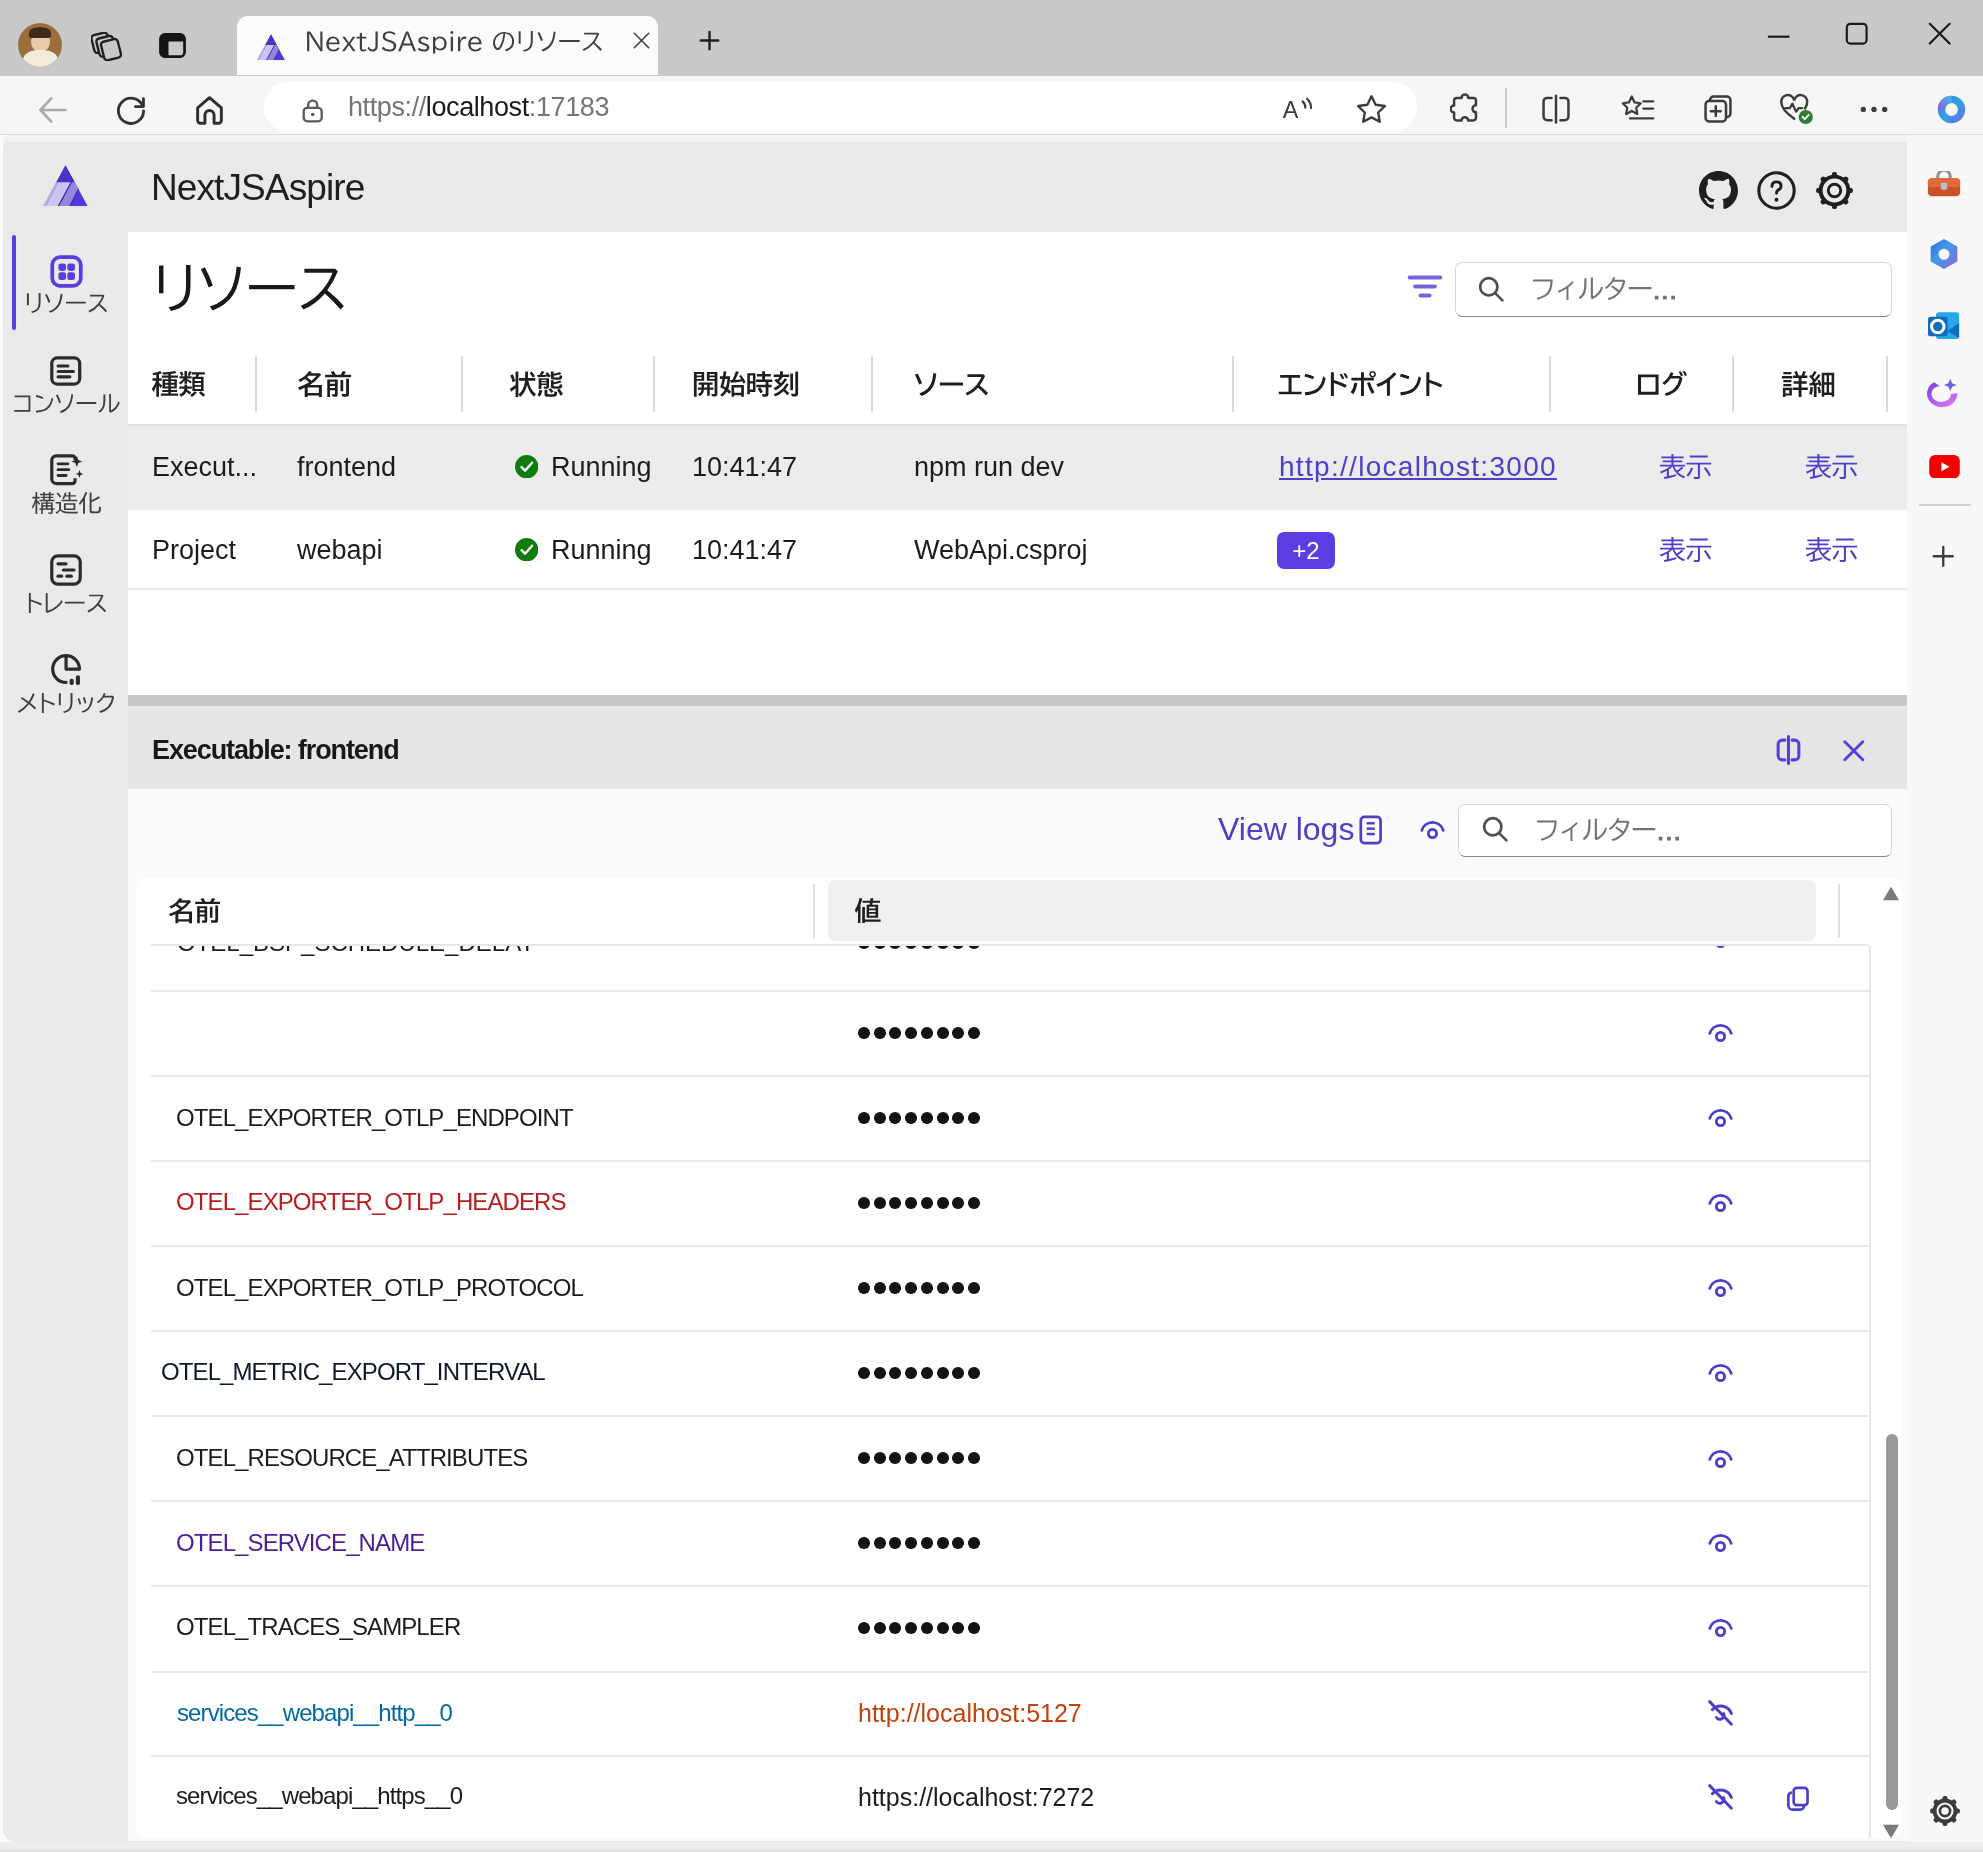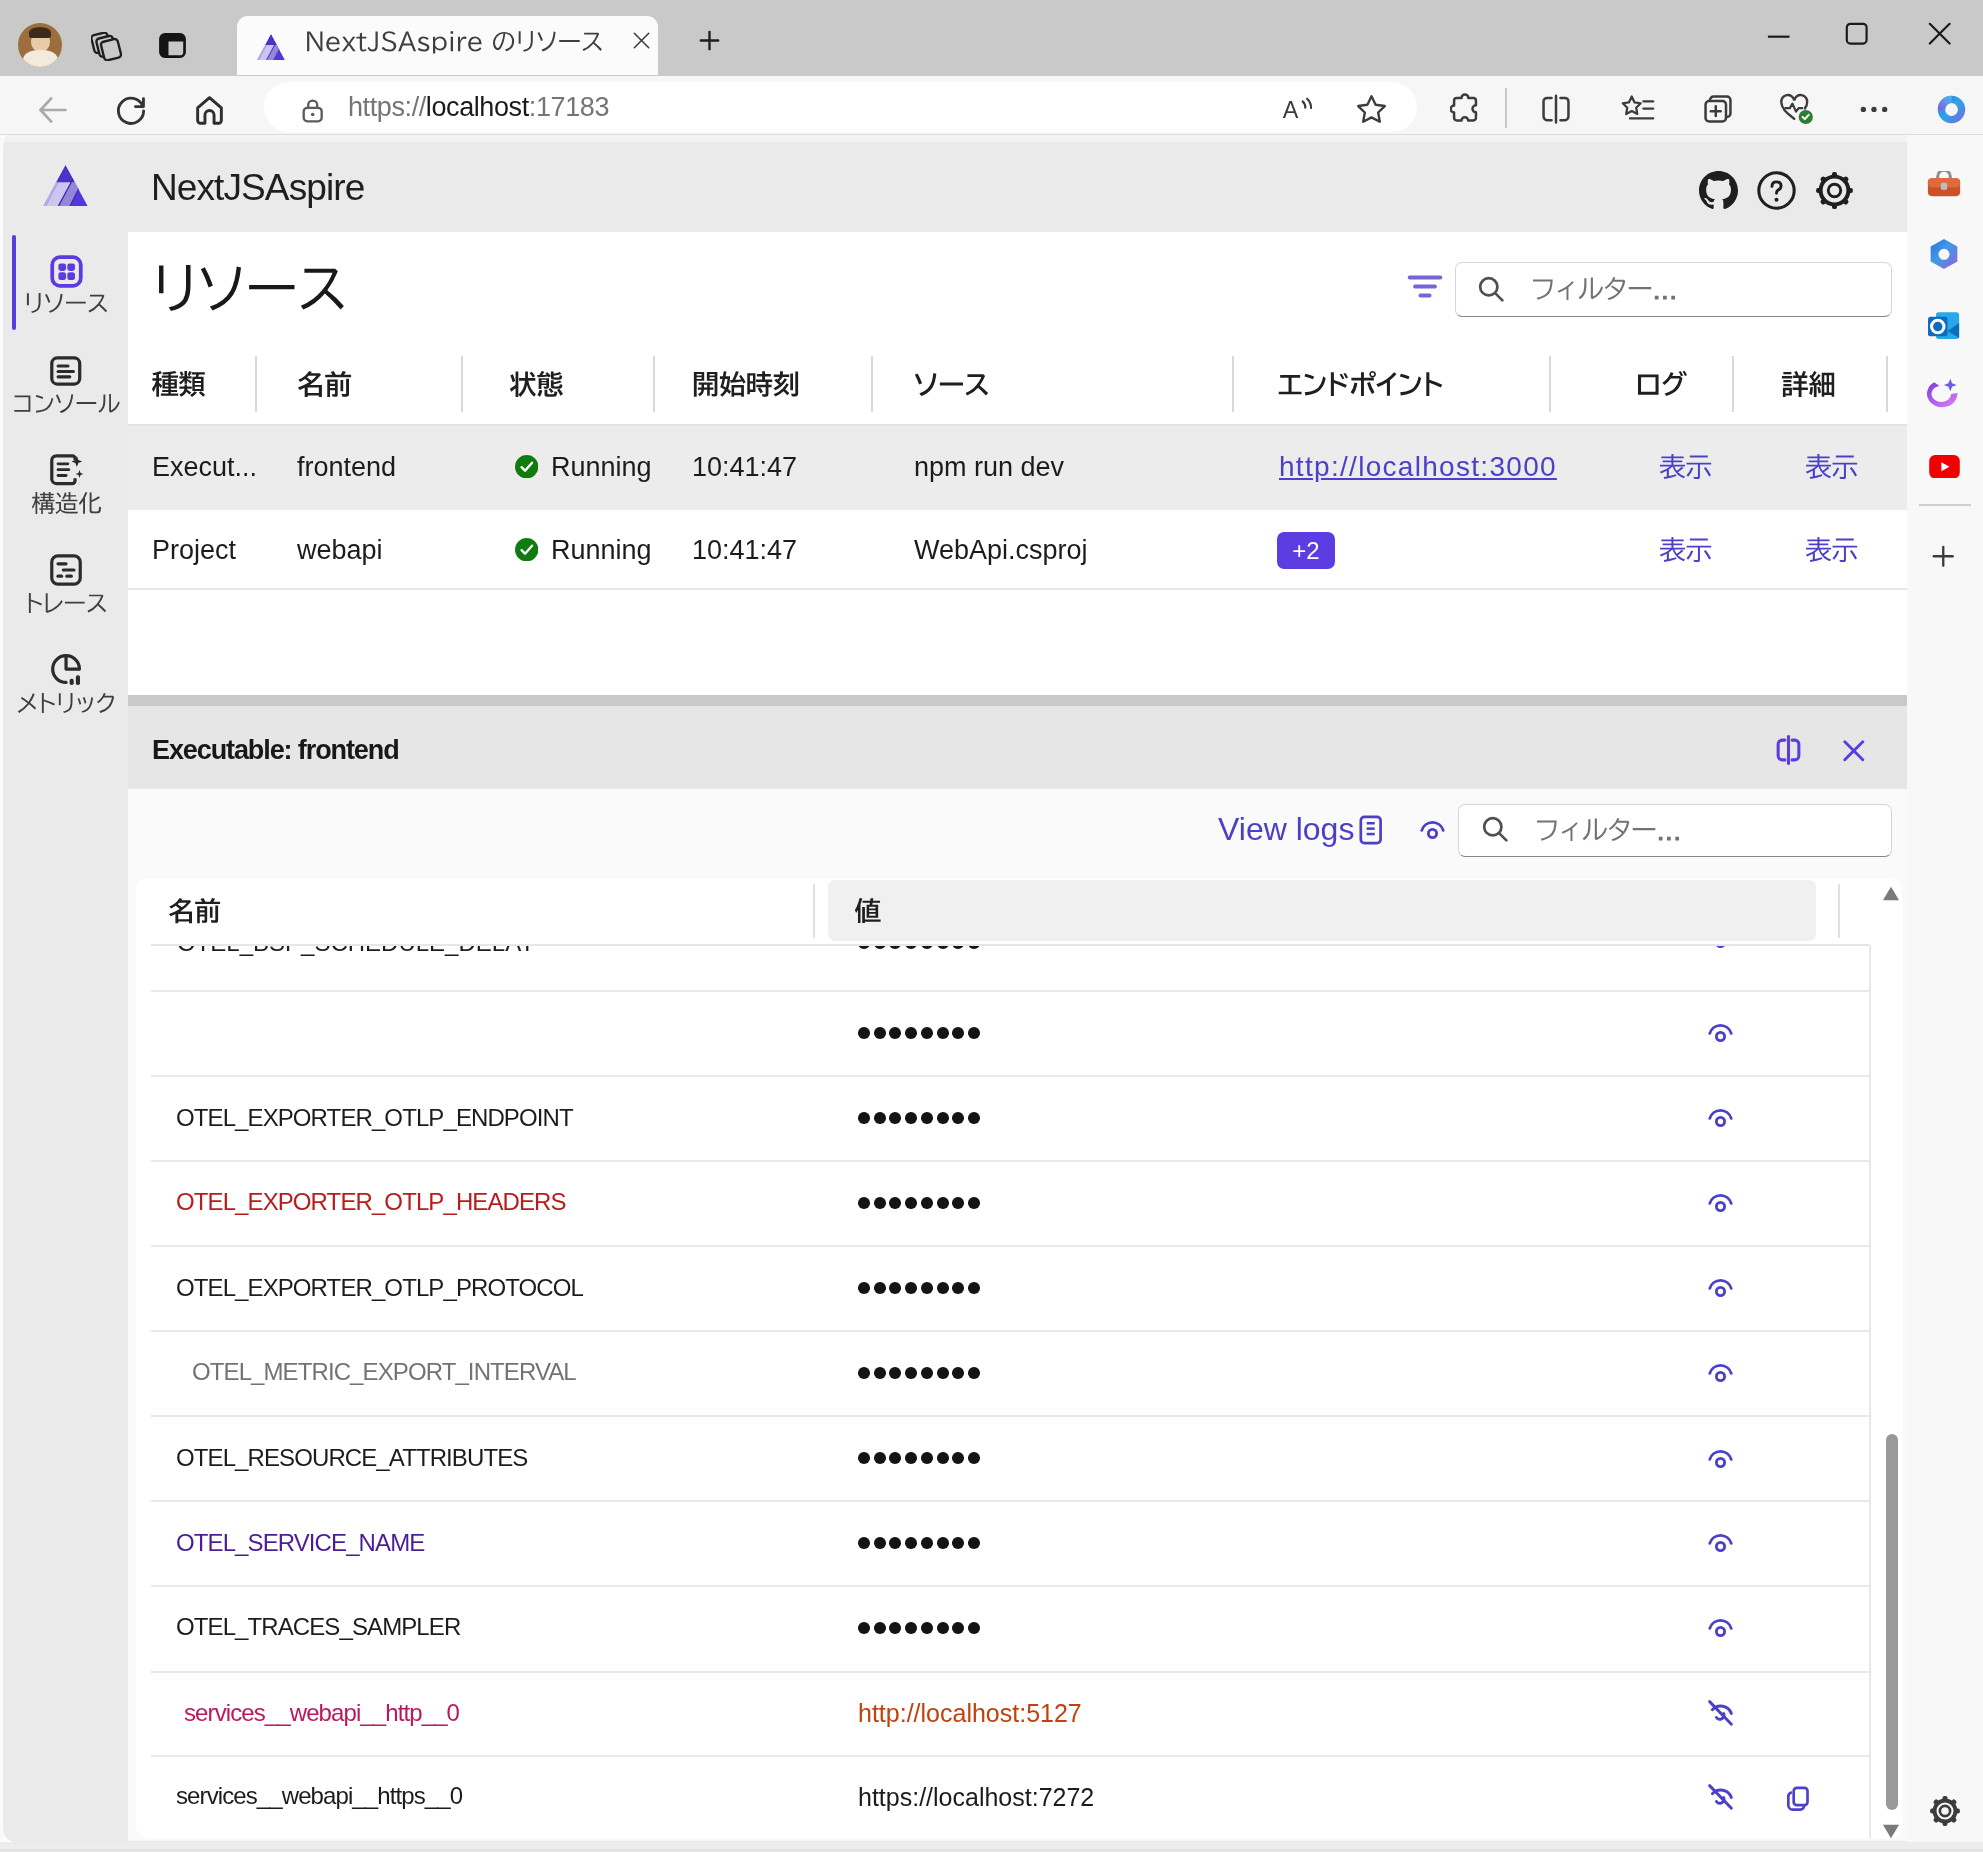--- a/index.html
+++ b/index.html
@@ -473,21 +473,21 @@
     <span style="position:absolute;left:889px;top:1282px;width:11.7px;height:11.7px;border-radius:50%;background:#141414"></span>
     <span style="position:absolute;left:905px;top:1282px;width:11.7px;height:11.7px;border-radius:50%;background:#141414"></span>
     <span style="position:absolute;left:921px;top:1282px;width:11.7px;height:11.7px;border-radius:50%;background:#141414"></span>
     <span style="position:absolute;left:937px;top:1282px;width:11.7px;height:11.7px;border-radius:50%;background:#141414"></span>
     <span style="position:absolute;left:952px;top:1282px;width:11.7px;height:11.7px;border-radius:50%;background:#141414"></span>
     <span style="position:absolute;left:968px;top:1282px;width:11.7px;height:11.7px;border-radius:50%;background:#141414"></span>
 <svg style="position:absolute;left:1706px;top:1275px" width="29" height="25" viewBox="0 0 32 28">
       <path d="M4 15 a12.5 12.5 0 0 1 24 0" fill="none" stroke="#4d40c8" stroke-width="3.2" stroke-linecap="round"></path>
       <circle cx="16" cy="18.5" r="4.6" fill="none" stroke="#4d40c8" stroke-width="3.2"></circle>
     </svg>
-<div style="position:absolute;left:192px;top:1354px;font-size:24px;line-height:36px;color:#737373;font-weight:400;letter-spacing:-0.9px;white-space:nowrap">OTEL_METRIC_EXPORT_INTERVAL</div>
+<div style="position:absolute;left:161px;top:1354px;font-size:24px;line-height:36px;color:#0f172a;font-weight:400;letter-spacing:-0.9px;white-space:nowrap">OTEL_METRIC_EXPORT_INTERVAL</div>
 <span style="position:absolute;left:858px;top:1367px;width:11.7px;height:11.7px;border-radius:50%;background:#141414"></span>
     <span style="position:absolute;left:874px;top:1367px;width:11.7px;height:11.7px;border-radius:50%;background:#141414"></span>
     <span style="position:absolute;left:889px;top:1367px;width:11.7px;height:11.7px;border-radius:50%;background:#141414"></span>
     <span style="position:absolute;left:905px;top:1367px;width:11.7px;height:11.7px;border-radius:50%;background:#141414"></span>
     <span style="position:absolute;left:921px;top:1367px;width:11.7px;height:11.7px;border-radius:50%;background:#141414"></span>
     <span style="position:absolute;left:937px;top:1367px;width:11.7px;height:11.7px;border-radius:50%;background:#141414"></span>
     <span style="position:absolute;left:952px;top:1367px;width:11.7px;height:11.7px;border-radius:50%;background:#141414"></span>
     <span style="position:absolute;left:968px;top:1367px;width:11.7px;height:11.7px;border-radius:50%;background:#141414"></span>
 <svg style="position:absolute;left:1706px;top:1360px" width="29" height="25" viewBox="0 0 32 28">
       <path d="M4 15 a12.5 12.5 0 0 1 24 0" fill="none" stroke="#4d40c8" stroke-width="3.2" stroke-linecap="round"></path>
@@ -525,21 +525,21 @@
     <span style="position:absolute;left:889px;top:1622px;width:11.7px;height:11.7px;border-radius:50%;background:#141414"></span>
     <span style="position:absolute;left:905px;top:1622px;width:11.7px;height:11.7px;border-radius:50%;background:#141414"></span>
     <span style="position:absolute;left:921px;top:1622px;width:11.7px;height:11.7px;border-radius:50%;background:#141414"></span>
     <span style="position:absolute;left:937px;top:1622px;width:11.7px;height:11.7px;border-radius:50%;background:#141414"></span>
     <span style="position:absolute;left:952px;top:1622px;width:11.7px;height:11.7px;border-radius:50%;background:#141414"></span>
     <span style="position:absolute;left:968px;top:1622px;width:11.7px;height:11.7px;border-radius:50%;background:#141414"></span>
 <svg style="position:absolute;left:1706px;top:1615px" width="29" height="25" viewBox="0 0 32 28">
       <path d="M4 15 a12.5 12.5 0 0 1 24 0" fill="none" stroke="#4d40c8" stroke-width="3.2" stroke-linecap="round"></path>
       <circle cx="16" cy="18.5" r="4.6" fill="none" stroke="#4d40c8" stroke-width="3.2"></circle>
     </svg>
-<div style="position:absolute;left:184px;top:1695px;font-size:24px;line-height:36px;color:#be185d;font-weight:400;letter-spacing:-0.9px;white-space:nowrap">services__webapi__http__0</div>
+<div style="position:absolute;left:177px;top:1695px;font-size:24px;line-height:36px;color:#0369a1;font-weight:400;letter-spacing:-0.9px;white-space:nowrap">services__webapi__http__0</div>
 <div style="position:absolute;left:858px;top:1694px;font-size:25px;line-height:38px;color:#c2410c;font-weight:400;white-space:nowrap">http://localhost:5127</div>
 <svg style="position:absolute;left:1706px;top:1698px" width="29" height="29" viewBox="0 0 32 32">
       <path d="M7 13 a12.5 12.5 0 0 1 21 4" fill="none" stroke="#4d40c8" stroke-width="3.2" stroke-linecap="round"></path>
       <path d="M11.5 21.5 a4.6 4.6 0 0 0 8-4.4" fill="none" stroke="#4d40c8" stroke-width="3.2" stroke-linecap="round"></path>
       <line x1="4" y1="4" x2="28" y2="29" stroke="#4d40c8" stroke-width="3.2" stroke-linecap="round"></line>
     </svg>
 <div style="position:absolute;left:176px;top:1778px;font-size:24px;line-height:36px;color:#1c1c1c;font-weight:400;letter-spacing:-0.9px;white-space:nowrap">services__webapi__https__0</div>
 <div style="position:absolute;left:858px;top:1778px;font-size:25px;line-height:38px;color:#1c1c1c;font-weight:400;white-space:nowrap">https://localhost:7272</div>
 <svg style="position:absolute;left:1706px;top:1782px" width="29" height="29" viewBox="0 0 32 32">
       <path d="M7 13 a12.5 12.5 0 0 1 21 4" fill="none" stroke="#4d40c8" stroke-width="3.2" stroke-linecap="round"></path>

